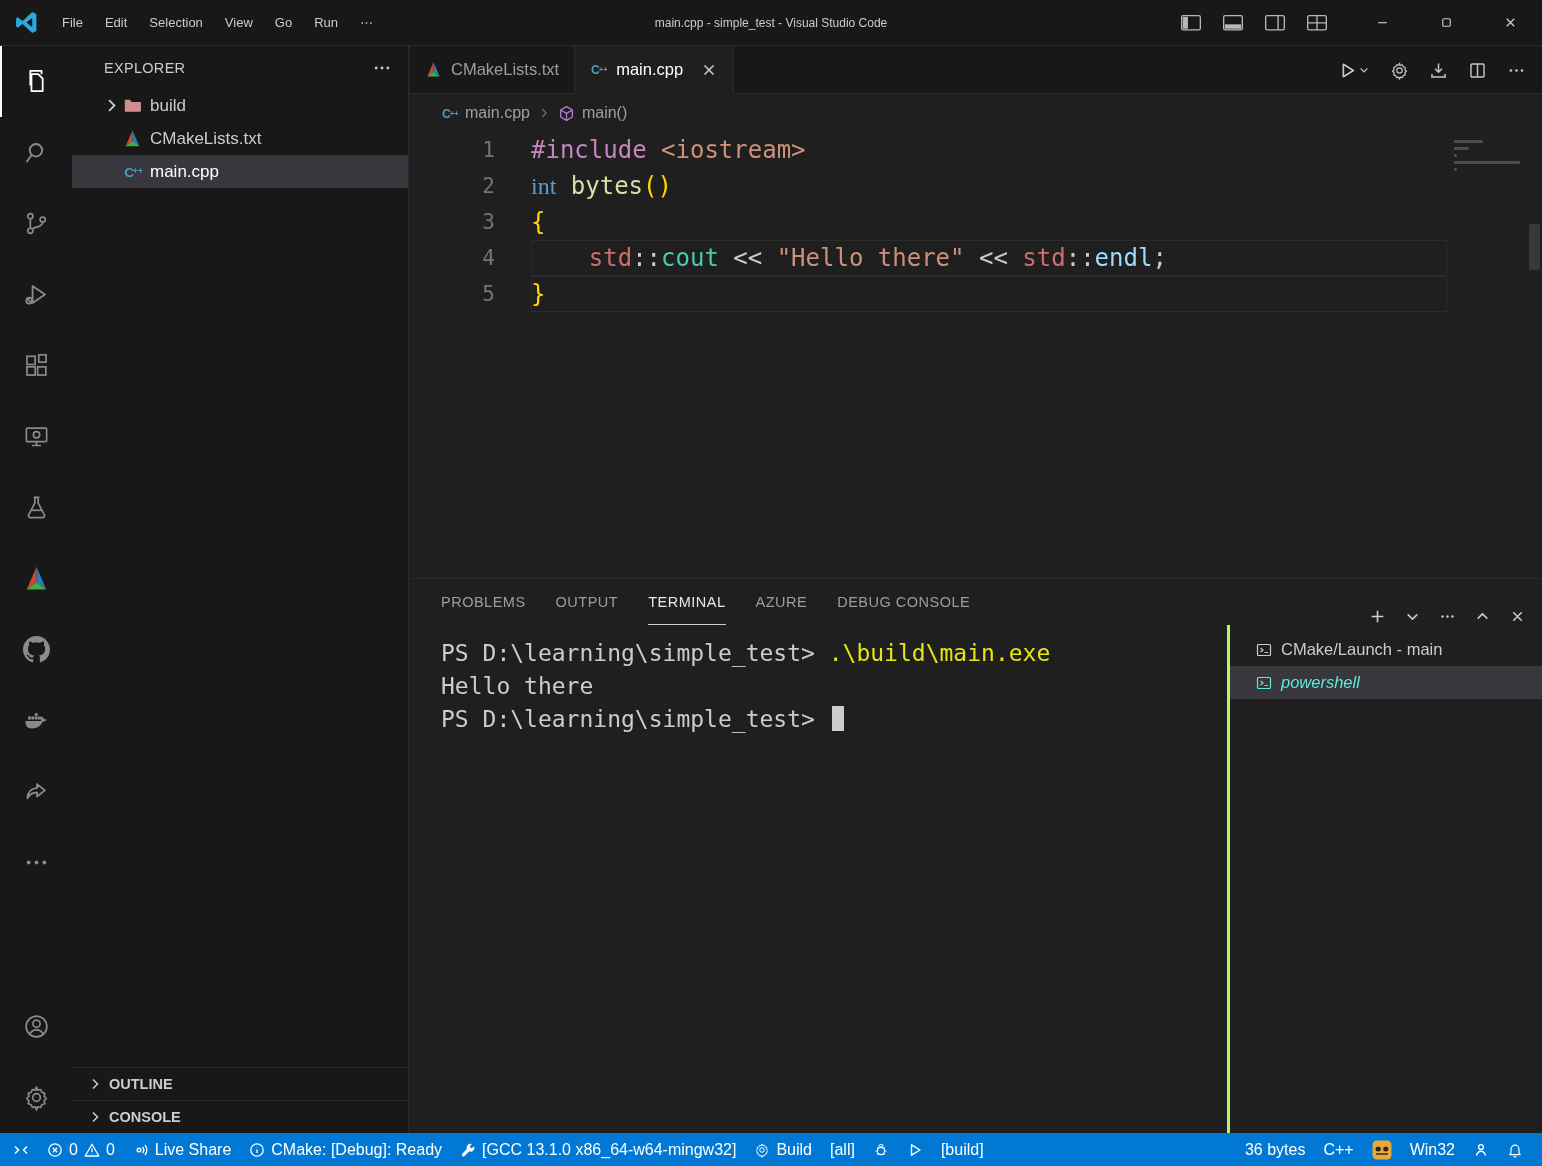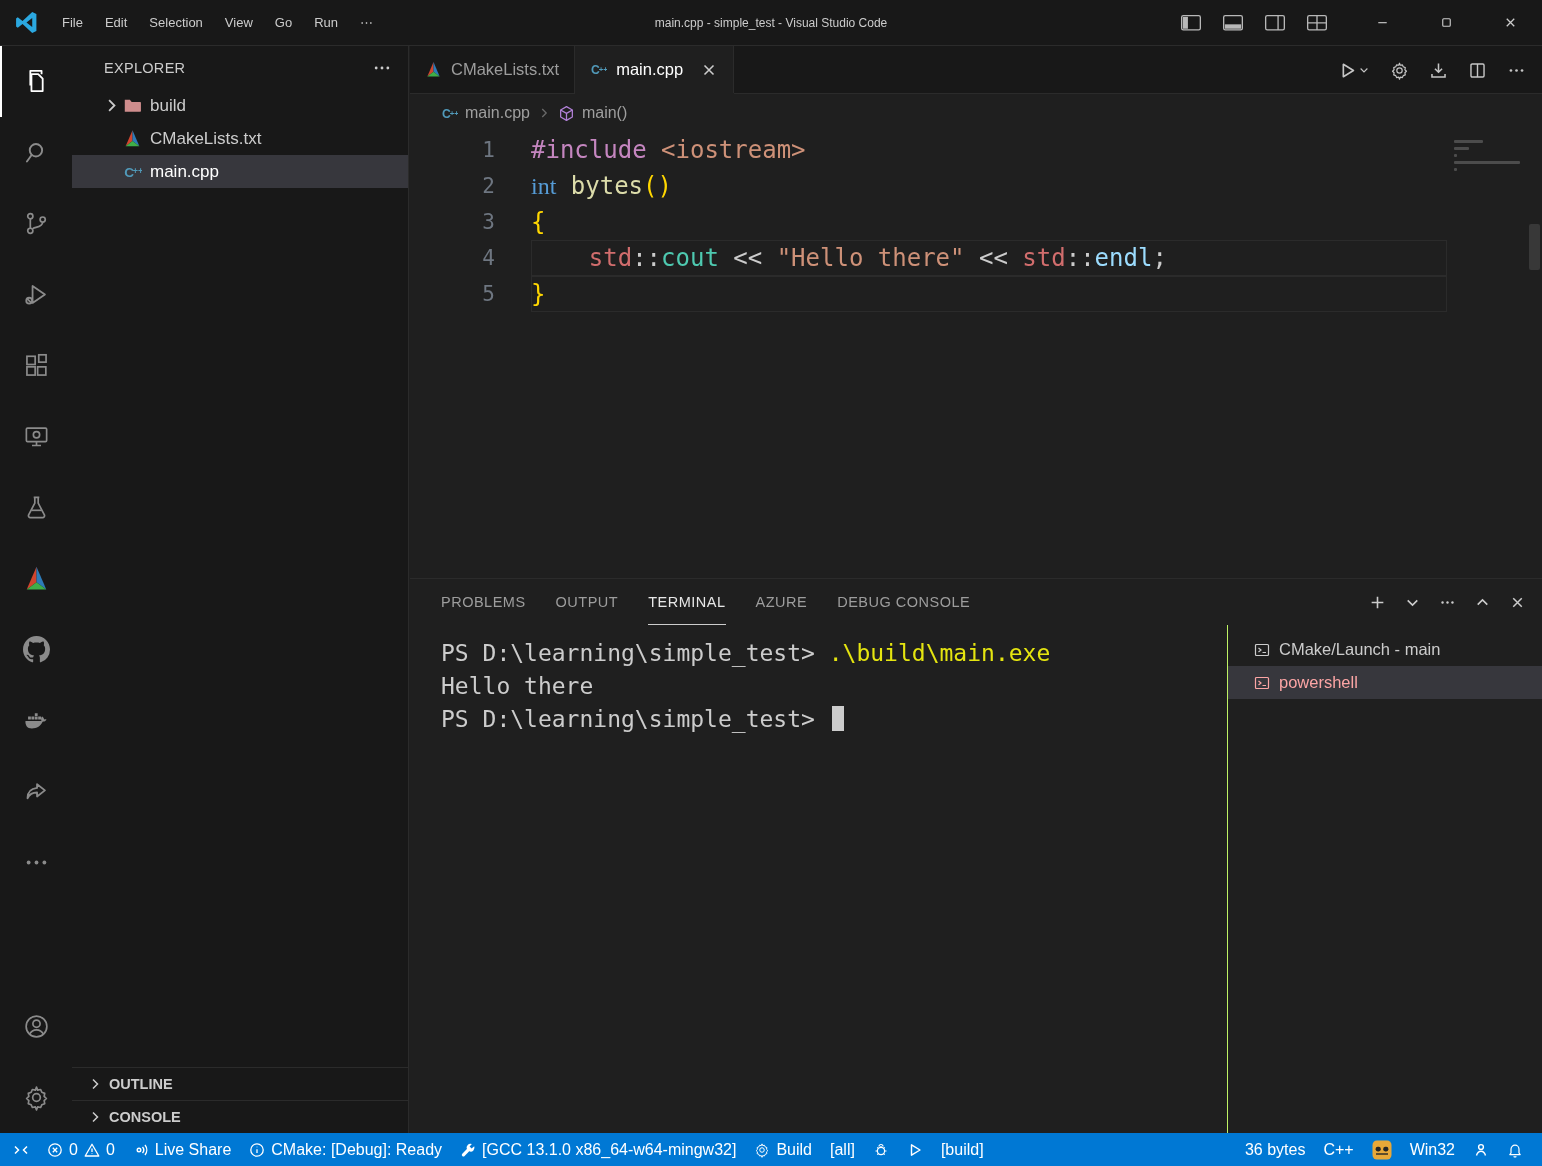--- a/index.html
+++ b/index.html
@@ -99,35 +99,35 @@
   .tok.namespace { color:#d16d6d; }
   .tok.global { color:#4ec9b0; }
   .tok.field { color:#9cdcfe; }
   .tok.plain { color:#cccccc; }
   .minimap { position:absolute; top:4px; right:16px; width:72px; }
   .mm-line { height:3px; margin:4px 0; background:#4c4c4c; border-radius:1px; }
   .scroll-thumb { position:absolute; top:92px; right:2px; width:11px; height:46px; background:#383838; border-radius:2px; }
 
   
   .panel { height:555px; flex:none; border-top:1px solid #2b2b2b; background:#1f1f1f; display:flex; flex-direction:column; }
-  .panel-header { height:46px; flex:none; display:flex; align-items:center; padding:0 16px 0 31px; position:relative; }
+  .panel-header { height:46px; flex:none; display:flex; align-items:flex-end; padding:0 16px 0 31px; position:relative; }
   .panel-tabs { display:flex; gap:30px; height:100%; align-items:stretch; }
   .panel-tab { font-size:14.5px; letter-spacing:.5px; color:#9d9d9d; display:flex; align-items:center; border-bottom:1px solid transparent; }
   .panel-tab.active { color:#e7e7e7; border-bottom-color:#cccccc; }
   .panel-actions { margin-left:auto; display:flex; align-items:center; gap:18px; color:#cccccc; }
   .pa-btn { width:17px; height:17px; display:flex; }
   .pa-btn .icon { width:17px; height:17px; }
   .panel-body { flex:1; display:flex; min-height:0; }
   .terminal { flex:1; padding:12px 0 0 31px; font-family:"DejaVu Sans Mono", monospace; font-size:23px; line-height:33px; color:#cccccc; white-space:pre; }
   .term-line .command { color:var(--terminal-command,#e5e510); }
   .cursor { display:inline-block; width:12px; height:25px; background:#cccccc; vertical-align:-4px; margin-left:3px; }
-  .terminal-sidebar { width:315px; flex:none; border-left:1px solid #bef264; padding-top:8px; }
+  .terminal-sidebar { width:315px; flex:none; border-left:3px solid #bef264; padding-top:8px; }
   .term-row { height:33px; display:flex; align-items:center; gap:9px; padding-left:26px; font-size:16.5px; color:#cccccc; }
   .term-row .icon { width:16px; height:16px; }
-  .term-row.selected { background:#37373d; color:#fca5a5; }
+  .term-row.selected { background:#37373d; color:#5eead4;font-style:italic; }
 
   
   .statusbar {
     position:absolute; left:0; right:0; bottom:0; height:33px;
     background:var(--statusbar-bg,#0078d4); color:#ffffff;
     display:flex; justify-content:space-between; font-size:16px; z-index:9;
   }
   .sb-left, .sb-right { display:flex; align-items:center; height:100%; }
   .sb-left { padding-left:4px; }
   .sb-right { padding-right:10px; }

